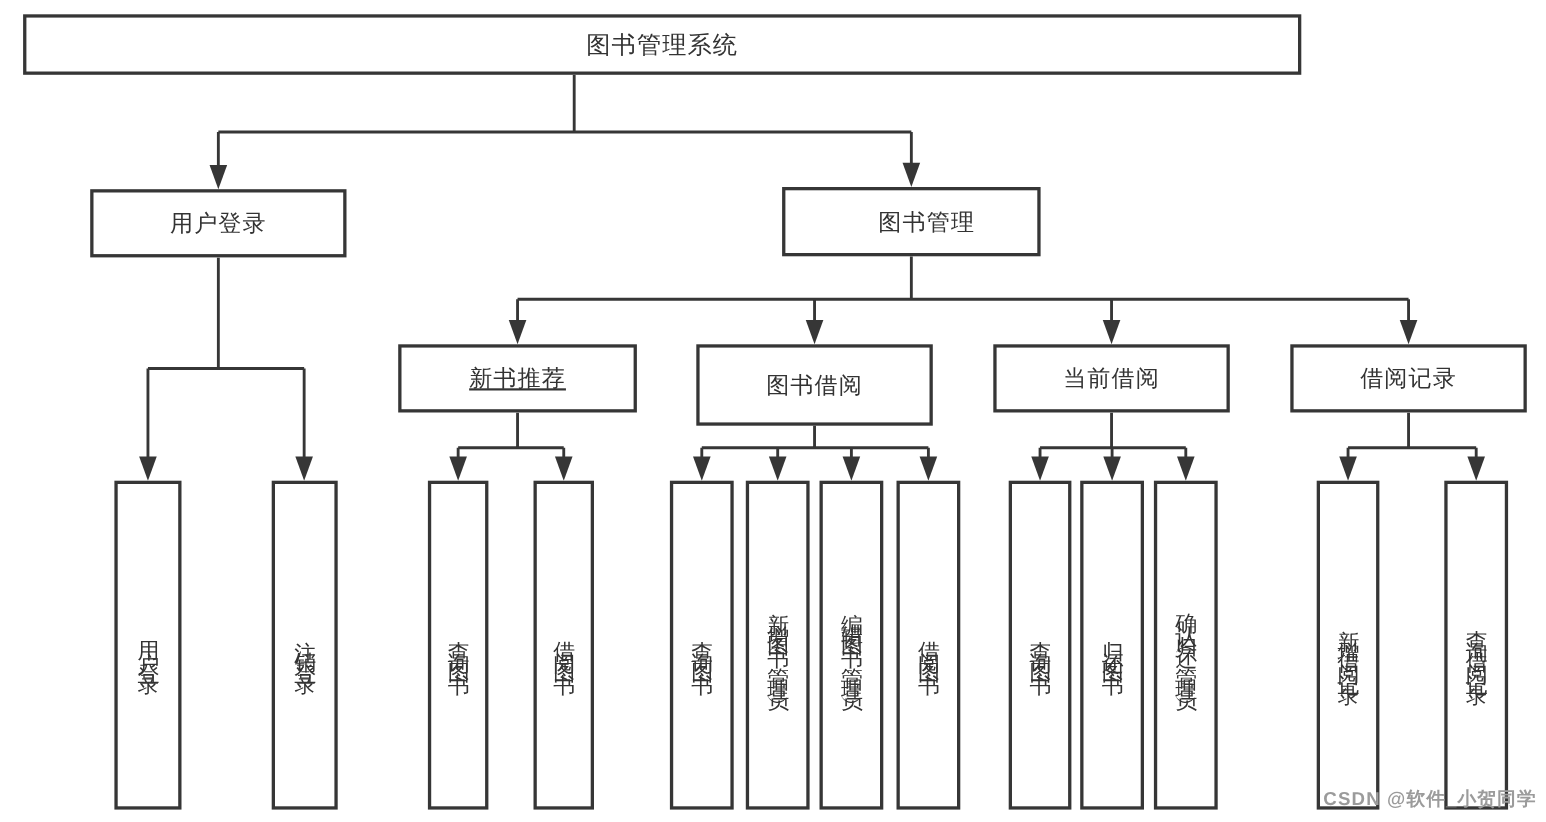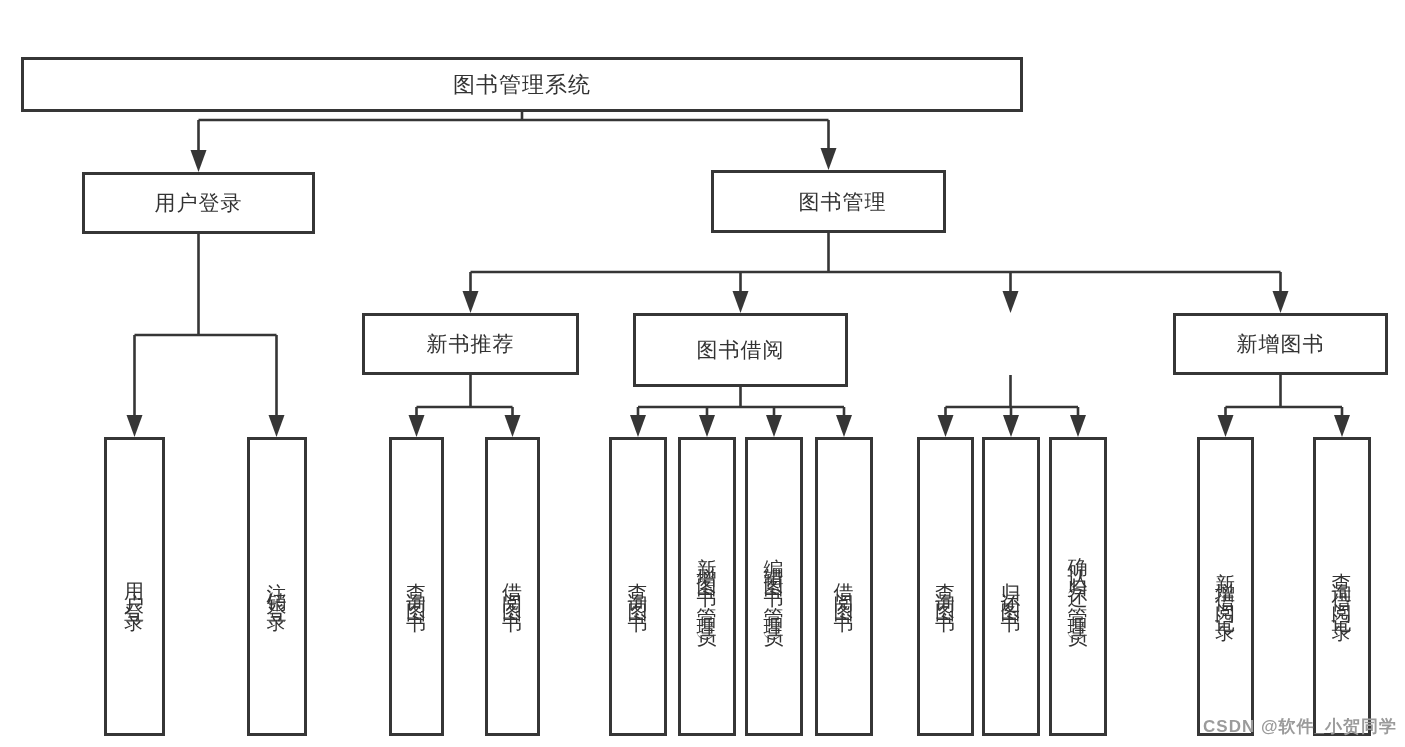--- a/index.html
+++ b/index.html
@@ -91,39 +91,42 @@
       <polygon points="766,415 782,415 774,437"></polygon>
       <polygon points="836,415 852,415 844,437"></polygon>
       <polygon points="937.5,415 953.5,415 945.5,437"></polygon>
       <polygon points="1003,415 1019,415 1011,437"></polygon>
       <polygon points="1070,415 1086,415 1078,437"></polygon>
       <polygon points="1217.5,415 1233.5,415 1225.5,437"></polygon>
       <polygon points="1334,415 1350,415 1342,437"></polygon>
     </g>
   </svg>
 
-  <div class="box rootbox" style="left:21px; top:13px; width:1002px; height:55px;margin-top:44px;">
+  <div class="box rootbox" style="left:21px; top:13px; width:1162px; height:55px;">
     <span class="txt">图书管理系统</span>
   </div>
 
   <div class="box hbox" style="left:82px; top:172px; width:233px; height:62px;">
     <span class="txt">用户登录</span>
   </div>
   <div class="box hbox" style="left:711px; top:170px; width:235px; height:63px;padding-left:28px;">
     <span class="txt">图书管理</span>
   </div>
 
-  <div class="box hbox" style="left:362px; top:313px; width:217px; height:62px;">
+  <div class="box hbox" style="left:362px; top:313px; width:217px; height:62px;text-decoration:underline;">
     <span class="txt">新书推荐</span>
   </div>
   <div class="box hbox" style="left:633px; top:313px; width:215px; height:74px;">
     <span class="txt">图书借阅</span>
   </div>
+  <div class="box hbox" style="left:903px; top:313px; width:215px; height:62px;">
+    <span class="txt">当前借阅</span>
+  </div>
   <div class="box hbox" style="left:1173px; top:313px; width:215px; height:62px;">
-    <span class="txt">新增图书</span>
+    <span class="txt">借阅记录</span>
   </div>
 
   <div class="box vbox" style="left:104px; top:437px; width:61px; height:299px;">
     <span class="txt">用户登录</span>
   </div>
   <div class="box vbox" style="left:247px; top:437px; width:60px; height:299px;">
     <span class="txt">注销登录</span>
   </div>
 
   <div class="box vbox" style="left:389px; top:437px; width:55px; height:299px;">

